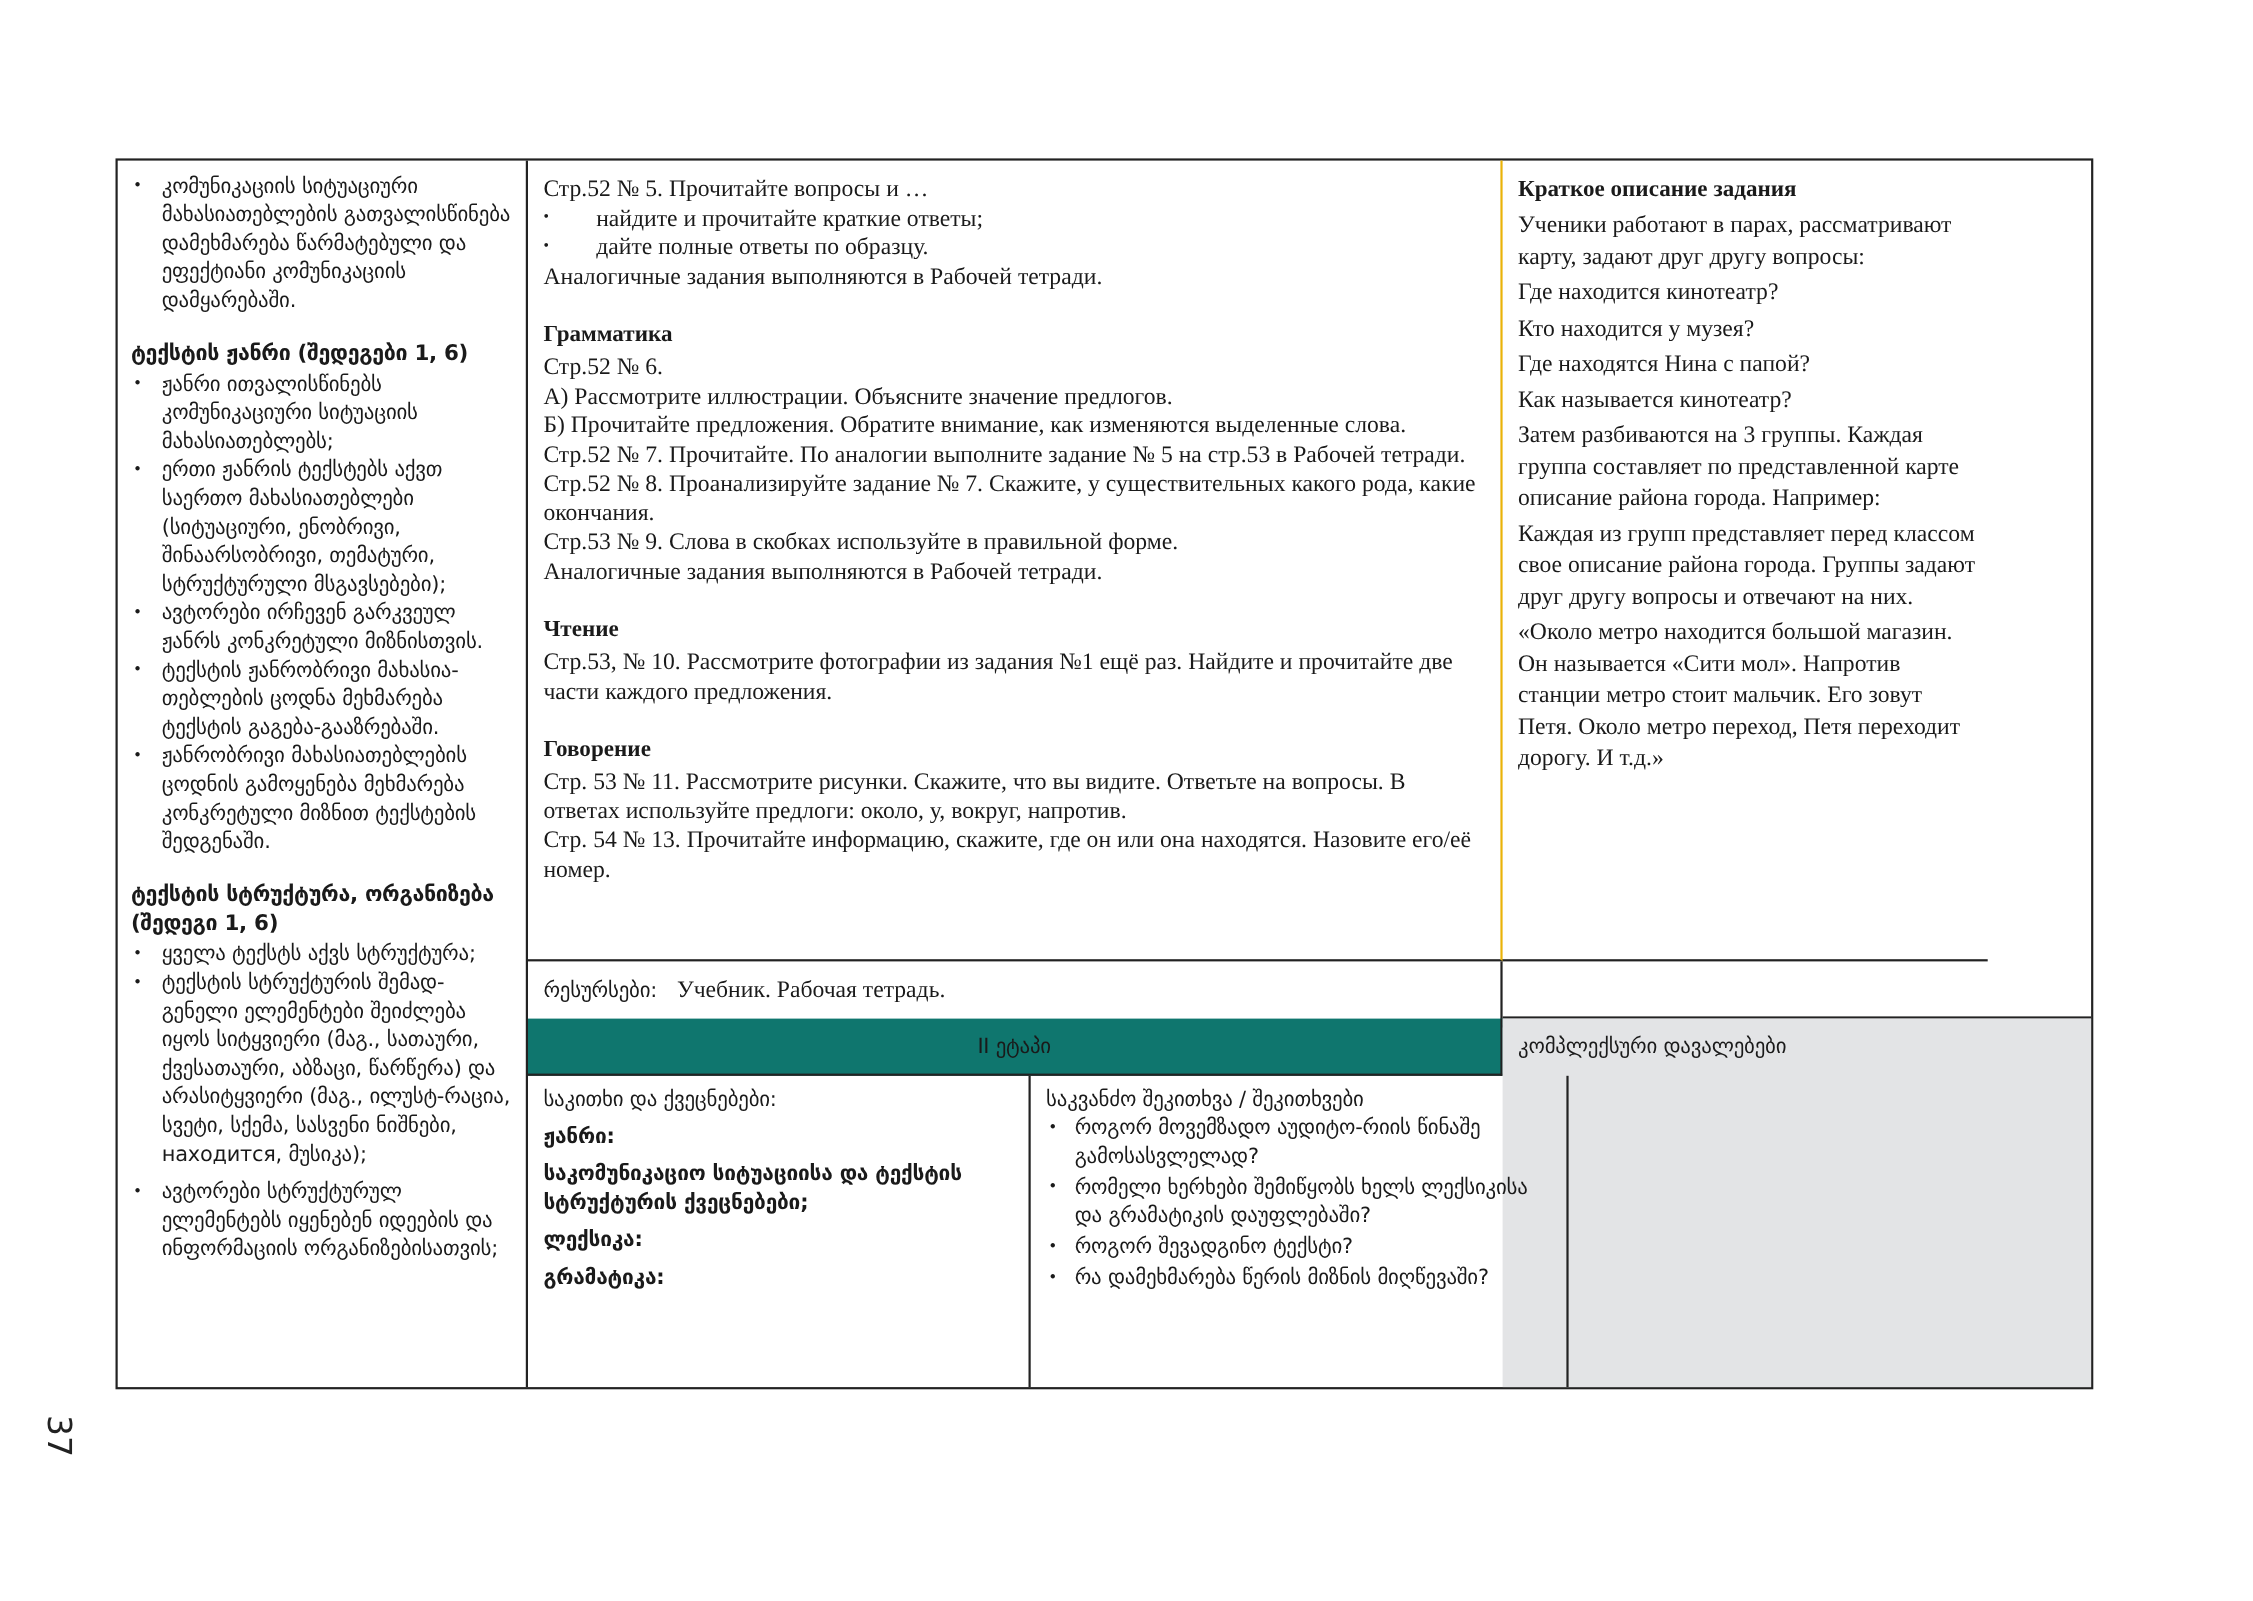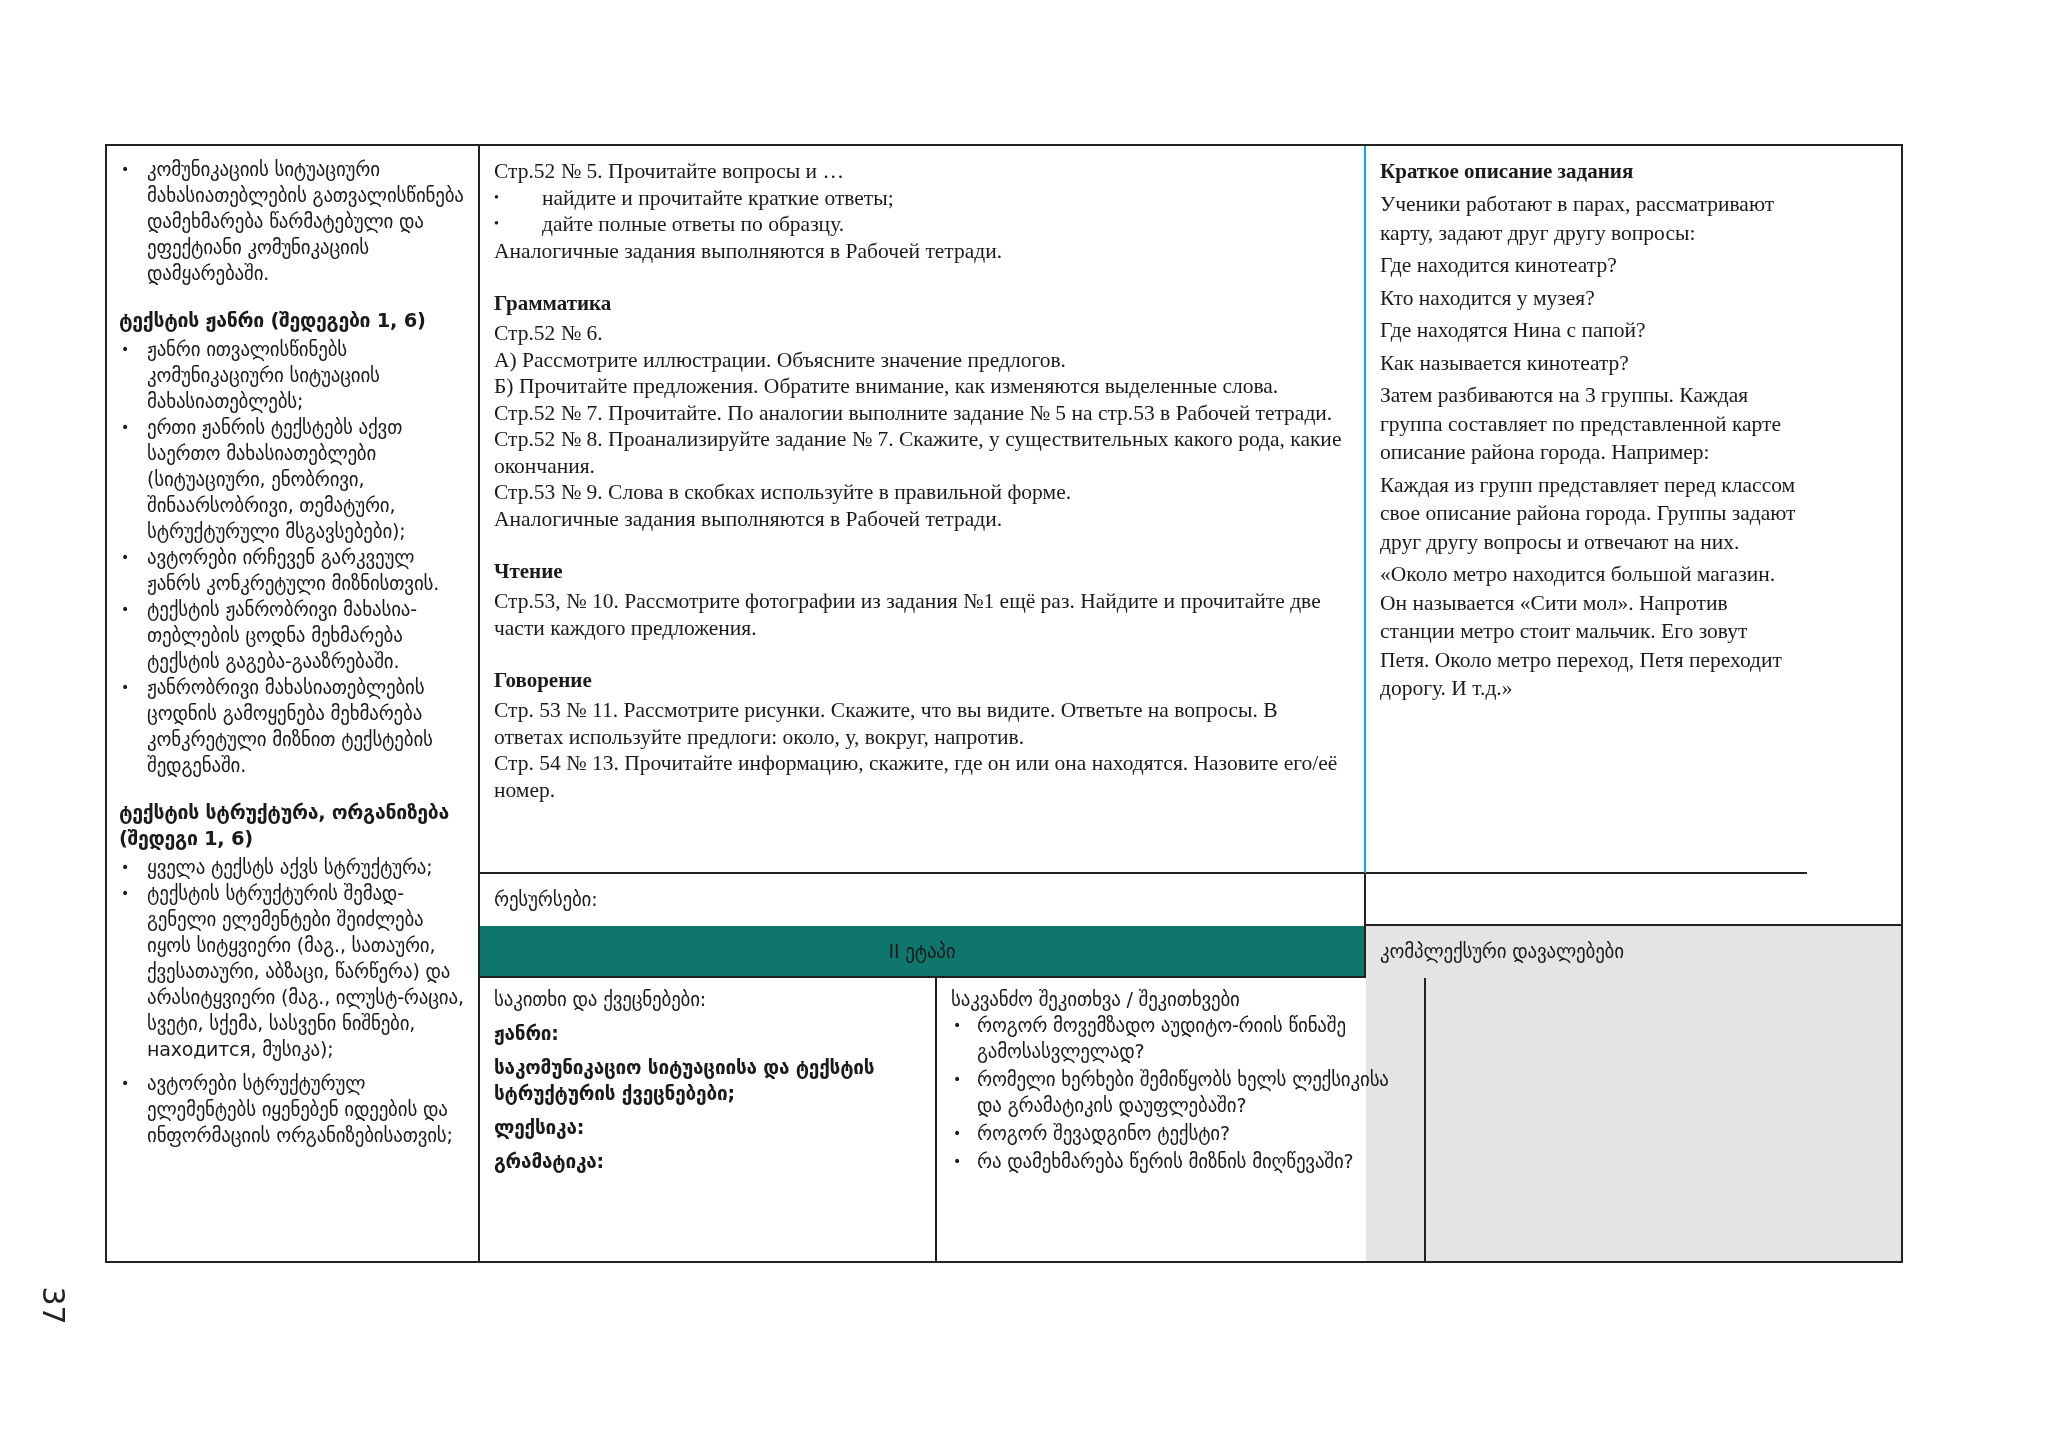--- a/index.html
+++ b/index.html
@@ -87,21 +87,21 @@
       line-height: 26px;
       margin: 22px 0 2px 0;
       letter-spacing: -0.3px;
     }
     
     .col2-top {
       left: 373px;
       top: 0;
       width: 886px;
       height: 728px;
-      border-right: 2px solid #0ea5e9;
+      border-right: 2px solid #eab308;
       border-bottom: 2px solid #222;
       padding: 12px 12px 0 14px;
     }
     .col2-top h4 {
       font-family: "Liberation Serif", serif;
       font-weight: bold;
       font-size: 21px;
       line-height: 26px;
       margin: 26px 0 4px 0;
     }
@@ -151,21 +151,20 @@
       left: 373px;
       top: 728px;
       width: 886px;
       height: 60px;
       border-right: 2px solid #222;
       border-bottom: 2px solid #222;
       padding: 12px 14px;
       display: flex;
       align-items: baseline;
       gap: 18px;
-      flex-direction: column;
     }
     .res-right {
       left: 1259px;
       top: 728px;
       width: 535px;
       height: 52px;
       border-bottom: 2px solid #222;
     }
     
     .stage-head {

